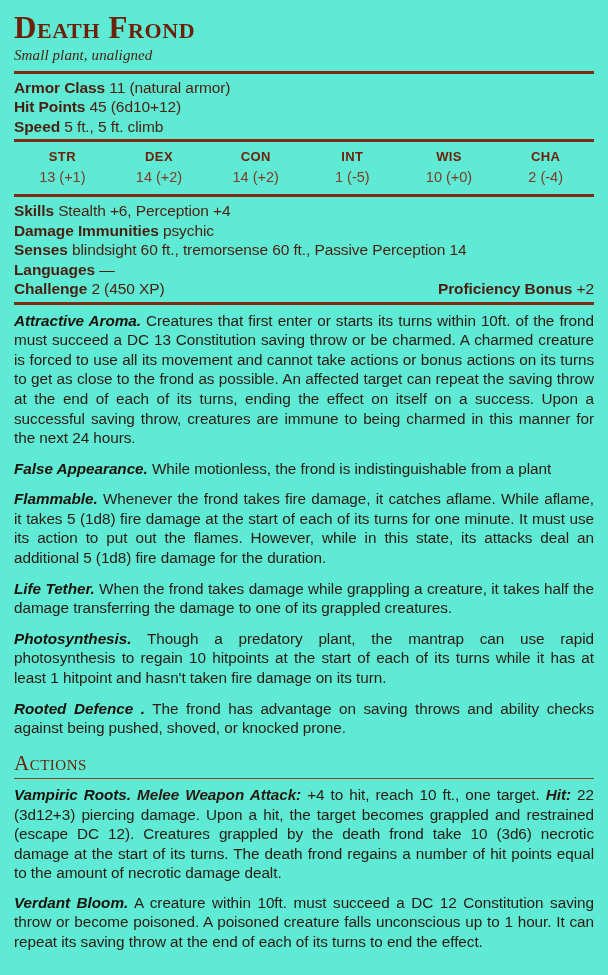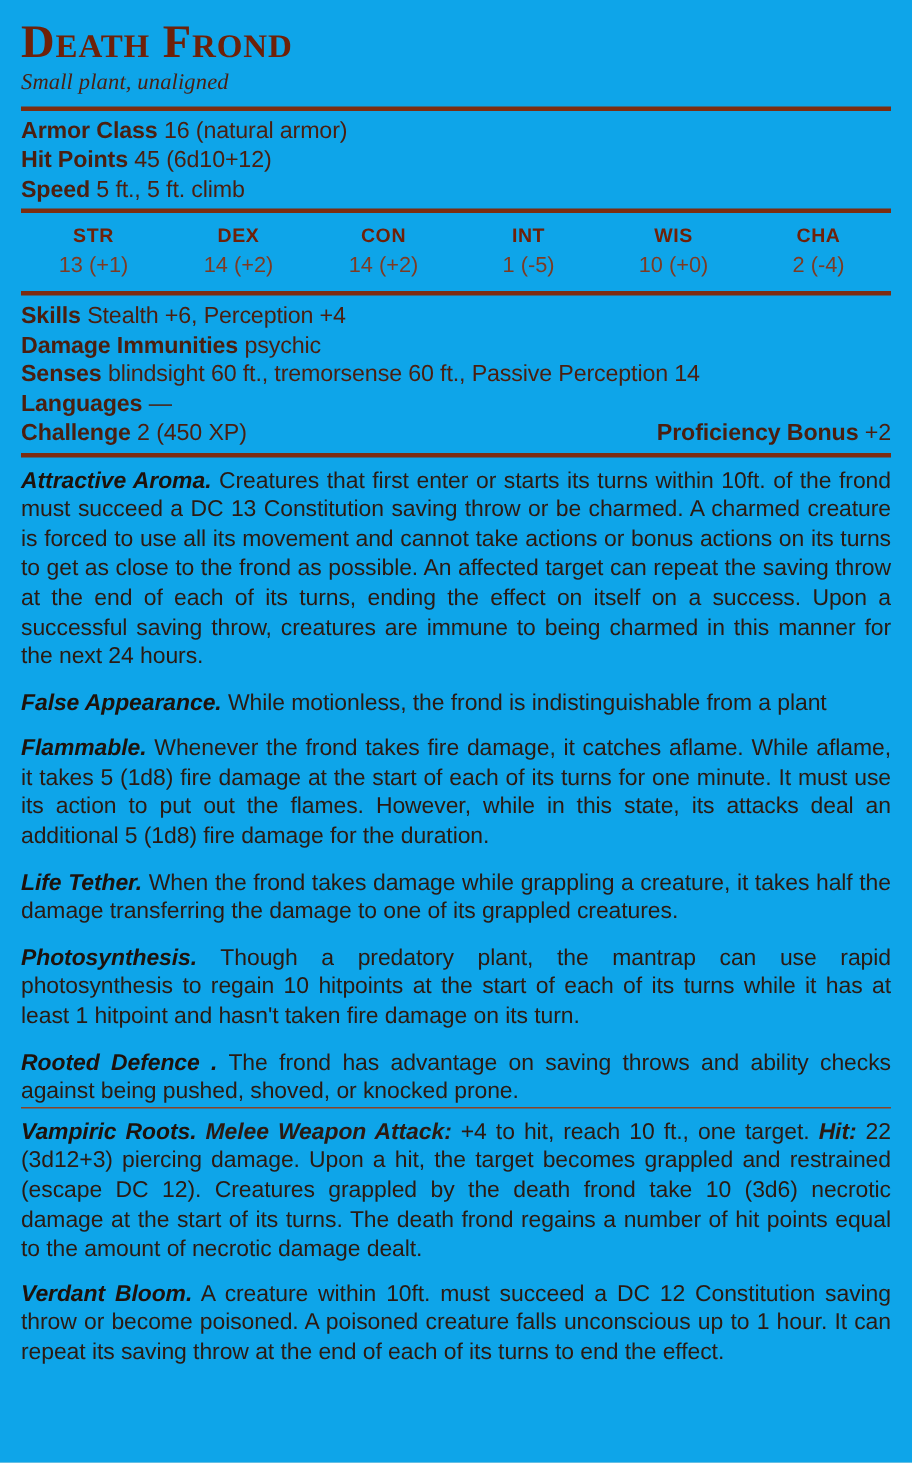--- a/index.html
+++ b/index.html
@@ -11,21 +11,21 @@
     height: 975px;
     background: #fbeedb;
     font-family: "Liberation Sans", sans-serif;
     overflow: hidden;
   }
   .statblock {
     width: 608px;
     height: 975px;
     box-sizing: border-box;
     padding: 12px 14px 0 14px;
-    background: #0ea5e9;
+    background: #5eead4;
     color: #5c2412;
   }
 
   
   .creature-name {
     font-family: "Liberation Serif", serif;
     font-variant: small-caps;
     font-weight: bold;
     font-size: 31px;
     line-height: 1.05;
@@ -140,21 +140,21 @@
 <div class="statblock">
 
   <h1 class="creature-name">Death Frond</h1>
   <div class="creature-meta">Small plant, unaligned</div>
 
   <div class="rule"></div>
 
   <div class="attr-lines">
     <div class="attr-line">
       <b>Armor Class</b>
-      <span>16 (natural armor)</span>
+      <span>11 (natural armor)</span>
     </div>
     <div class="attr-line">
       <b>Hit Points</b>
       <span>45 (6d10+12)</span>
     </div>
     <div class="attr-line">
       <b>Speed</b>
       <span>5 ft., 5 ft. climb</span>
     </div>
   </div>
@@ -241,20 +241,21 @@
     <p class="trait">
       <span class="trait-name">Photosynthesis.</span>
       <span>Though a predatory plant, the mantrap can use rapid photosynthesis to regain 10 hitpoints at the start of each of its turns while it has at least 1 hitpoint and hasn't taken fire damage on its turn.</span>
     </p>
     <p class="trait">
       <span class="trait-name">Rooted Defence .</span>
       <span>The frond has advantage on saving throws and ability checks against being pushed, shoved, or knocked prone.</span>
     </p>
   </div>
 
+  <div class="section-heading">Actions</div>
   <div class="rule hair"></div>
 
   <div class="traits actions-list">
     <p class="trait">
       <span class="trait-name">Vampiric Roots.</span>
       <em>Melee Weapon Attack:</em><span> +4 to hit, reach 10 ft., one target. </span><em>Hit:</em><span> 22 (3d12+3) piercing damage. Upon a hit, the target becomes grappled and restrained (escape DC 12). Creatures grappled by the death frond take 10 (3d6) necrotic damage at the start of its turns. The death frond regains a number of hit points equal to the amount of necrotic damage dealt.</span>
     </p>
     <p class="trait">
       <span class="trait-name">Verdant Bloom.</span><span> A creature within 10ft. must succeed a DC 12 Constitution saving throw or become poisoned. A poisoned creature falls unconscious up to 1 hour. It can repeat its saving throw at the end of each of its turns to end the effect.</span>
     </p>

